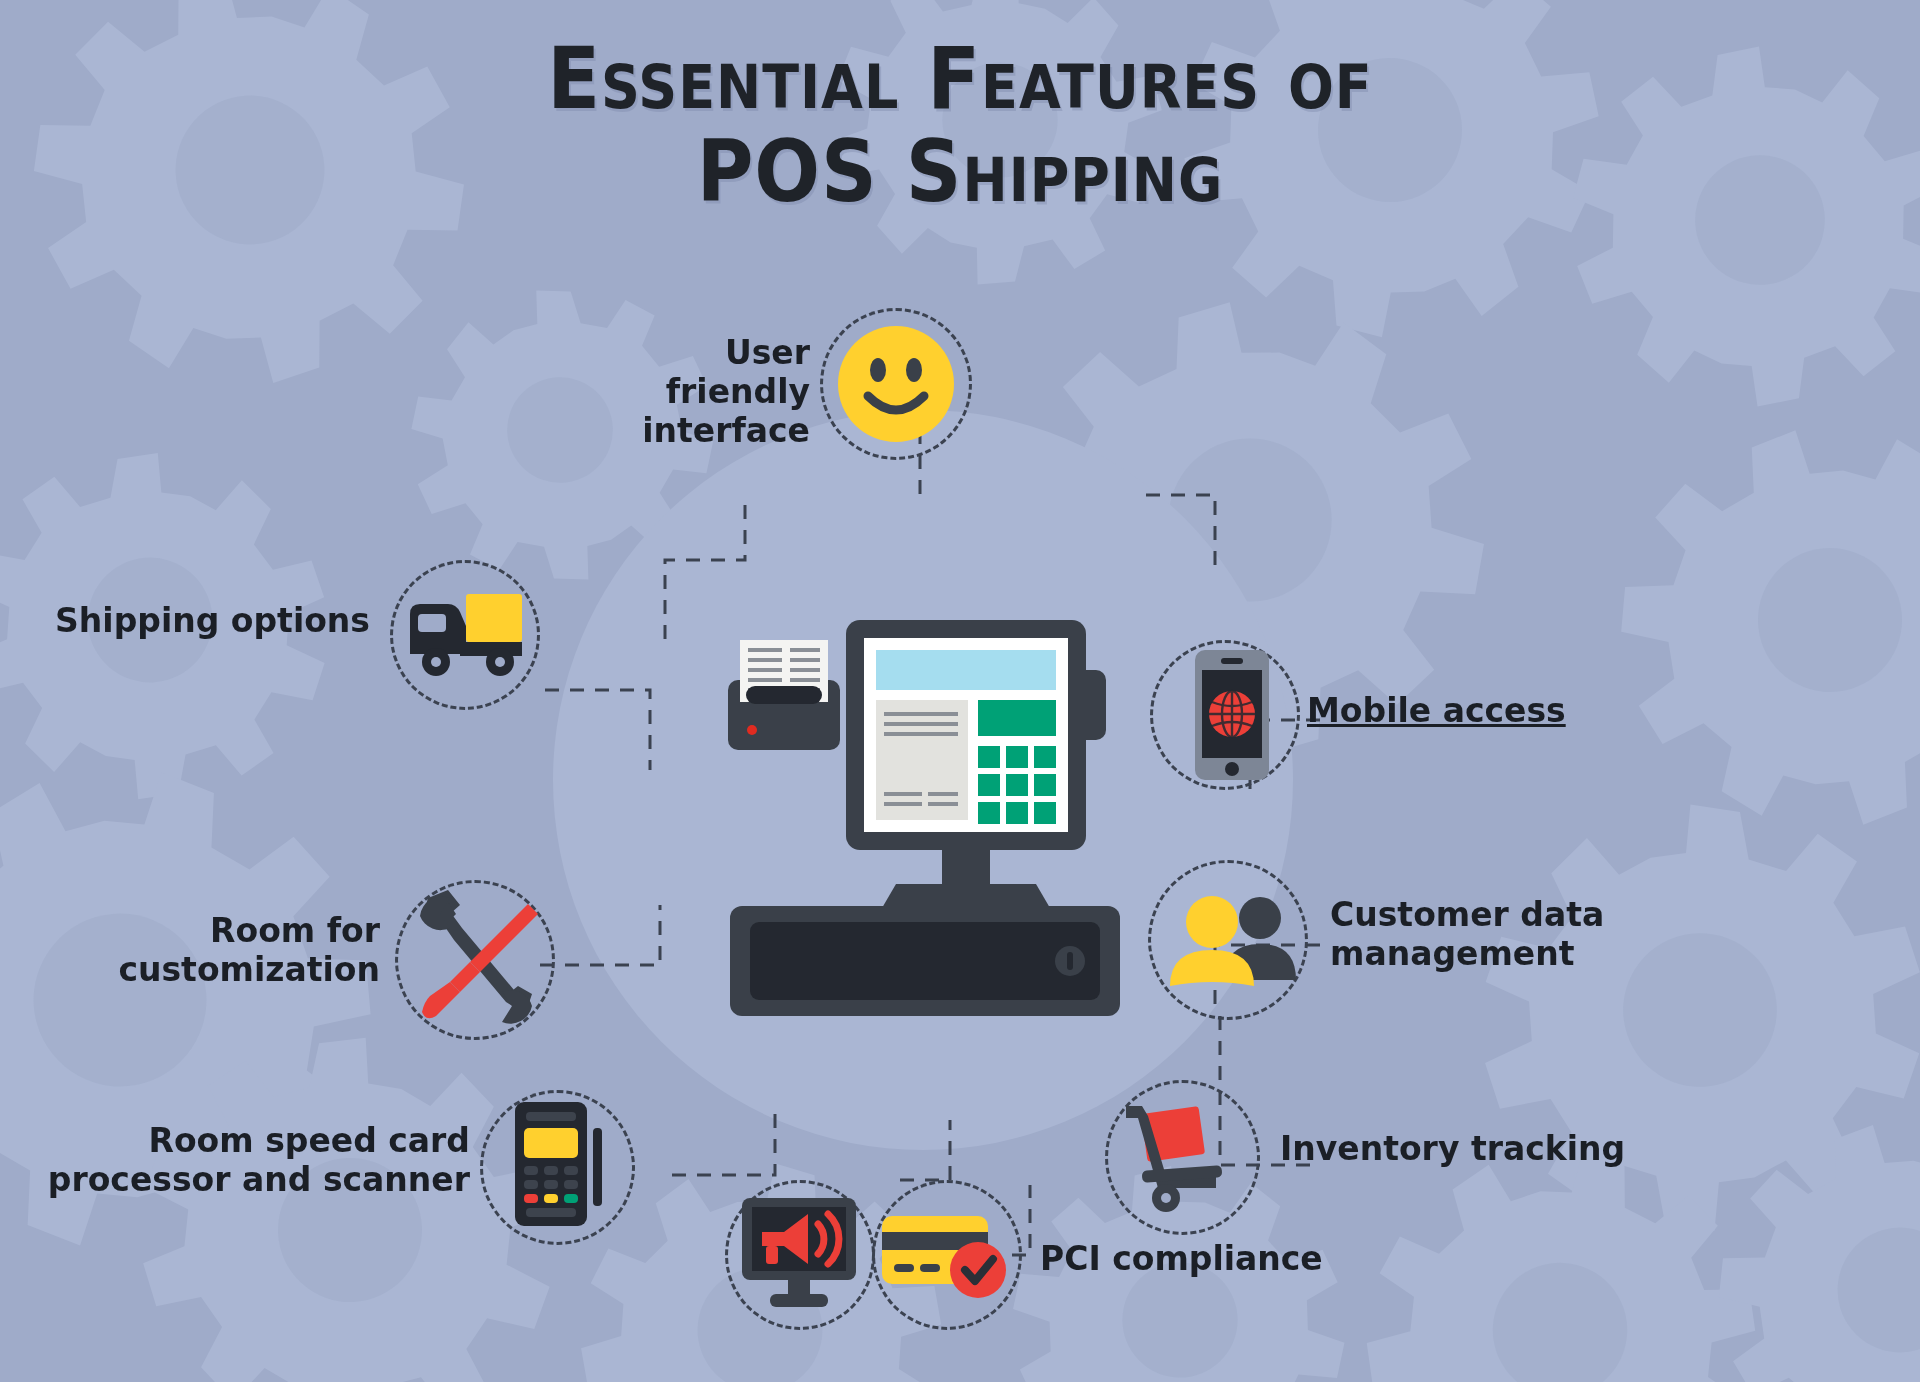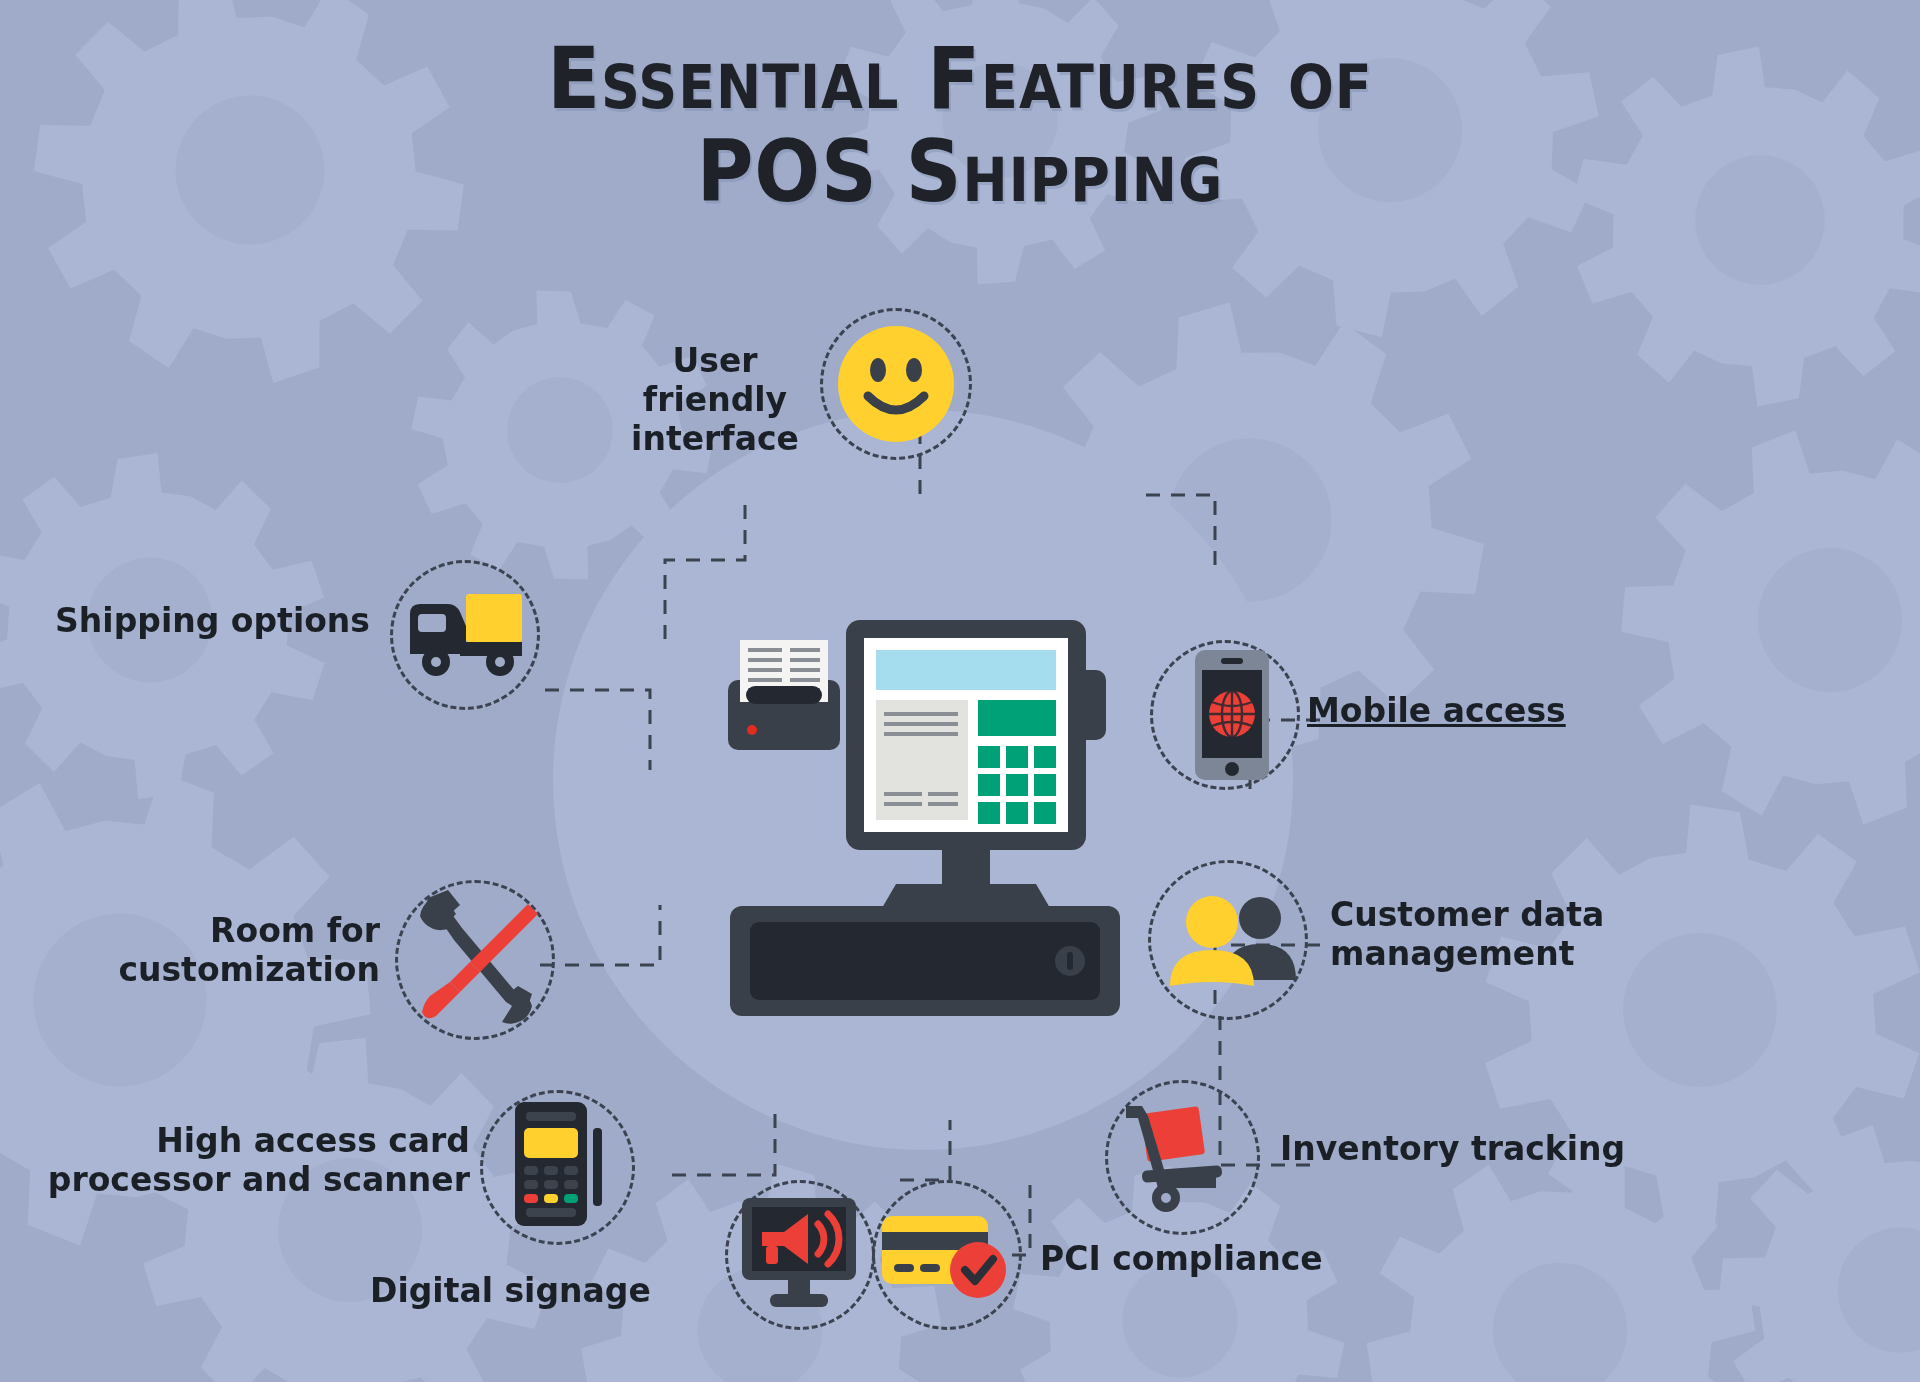--- a/index.html
+++ b/index.html
@@ -197,21 +197,21 @@
   <div class="node" style="left:640px;top:300px;width:360px;height:170px;">
     <div class="ring" style="left:180px;top:8px;width:152px;height:152px;"></div>
     <div class="ico" style="left:198px;top:26px;width:116px;height:116px;">
       <svg width="116" height="116" viewBox="0 0 116 116">
         <circle cx="58" cy="58" r="58" fill="#ffd02e"></circle>
         <ellipse cx="40" cy="44" rx="8" ry="12" fill="#3a4049"></ellipse>
         <ellipse cx="76" cy="44" rx="8" ry="12" fill="#3a4049"></ellipse>
         <path d="M30,70 Q58,98 86,70" fill="none" stroke="#3a4049" stroke-width="9" stroke-linecap="round"></path>
       </svg>
     </div>
-    <div class="lbl r" style="left:-20px;top:42px;width:190px;text-align:center;">User friendly
+    <div class="lbl r" style="left:-20px;top:34px;width:190px;">User friendly
 interface</div>
   </div>
 
 
   <div class="node" style="left:20px;top:560px;width:530px;height:160px;">
     <div class="ring" style="left:370px;top:0px;width:150px;height:150px;"></div>
     <div class="ico" style="left:384px;top:28px;width:124px;height:96px;">
       <svg width="124" height="96" viewBox="0 0 124 96">
         <rect x="62" y="6" width="56" height="48" rx="3" fill="#ffd02e"></rect>
         <path d="M6,26 Q6,16 16,16 L44,16 Q52,16 56,24 L62,38 L62,66 L6,66 Z" fill="#242830"></path>
@@ -264,41 +264,40 @@
           <rect x="29" y="78" width="14" height="9" rx="4"></rect>
           <rect x="49" y="78" width="14" height="9" rx="4"></rect>
         </g>
         <rect x="9" y="92" width="14" height="9" rx="4" fill="#ec3f38"></rect>
         <rect x="29" y="92" width="14" height="9" rx="4" fill="#ffd02e"></rect>
         <rect x="49" y="92" width="14" height="9" rx="4" fill="#00a176"></rect>
         <rect x="11" y="106" width="50" height="9" rx="4" fill="#3d434d"></rect>
         <rect x="78" y="26" width="9" height="78" rx="4" fill="#242830"></rect>
       </svg>
     </div>
-    <div class="lbl r" style="left:0px;top:32px;width:460px;">High access card
+    <div class="lbl r" style="left:0px;top:32px;width:460px;">Room speed card
 processor and scanner</div>
   </div>
 
   <div class="node" style="left:350px;top:1180px;width:560px;height:190px;">
     <div class="ring" style="left:375px;top:0px;width:150px;height:150px;"></div>
     <div class="ico" style="left:392px;top:18px;width:118px;height:112px;">
       <svg width="118" height="112" viewBox="0 0 118 112">
         <rect x="0" y="0" width="114" height="82" rx="8" fill="#3a4049"></rect>
         <rect x="10" y="9" width="94" height="64" fill="#242830"></rect>
 
         <path d="M20,34 L42,34 L66,16 L66,66 L42,48 L20,48 Z" fill="#ec3f38"></path>
         <rect x="24" y="48" width="12" height="18" rx="3" fill="#ec3f38"></rect>
         <path d="M76,26 A22,22 0 0 1 76,56" fill="none" stroke="#ec3f38" stroke-width="7" stroke-linecap="round"></path>
         <path d="M86,16 A34,34 0 0 1 86,66" fill="none" stroke="#ec3f38" stroke-width="7" stroke-linecap="round"></path>
 
         <rect x="46" y="82" width="22" height="14" fill="#3a4049"></rect>
         <rect x="28" y="96" width="58" height="13" rx="6" fill="#3a4049"></rect>
       </svg>
     </div>
-    <div class="lbl l" style="left:20px;top:92px;width:350px;">Digital signage</div>
   </div>
 
   <div class="node" style="left:860px;top:1180px;width:560px;height:190px;">
     <div class="ring" style="left:12px;top:0px;width:150px;height:150px;"></div>
     <div class="ico" style="left:22px;top:30px;width:134px;height:92px;">
       <svg width="134" height="92" viewBox="0 0 134 92">
         <rect x="0" y="6" width="106" height="68" rx="10" fill="#ffd02e"></rect>
         <rect x="0" y="22" width="106" height="18" fill="#3a4049"></rect>
         <rect x="12" y="54" width="20" height="8" rx="4" fill="#3a4049"></rect>
         <rect x="38" y="54" width="20" height="8" rx="4" fill="#3a4049"></rect>

